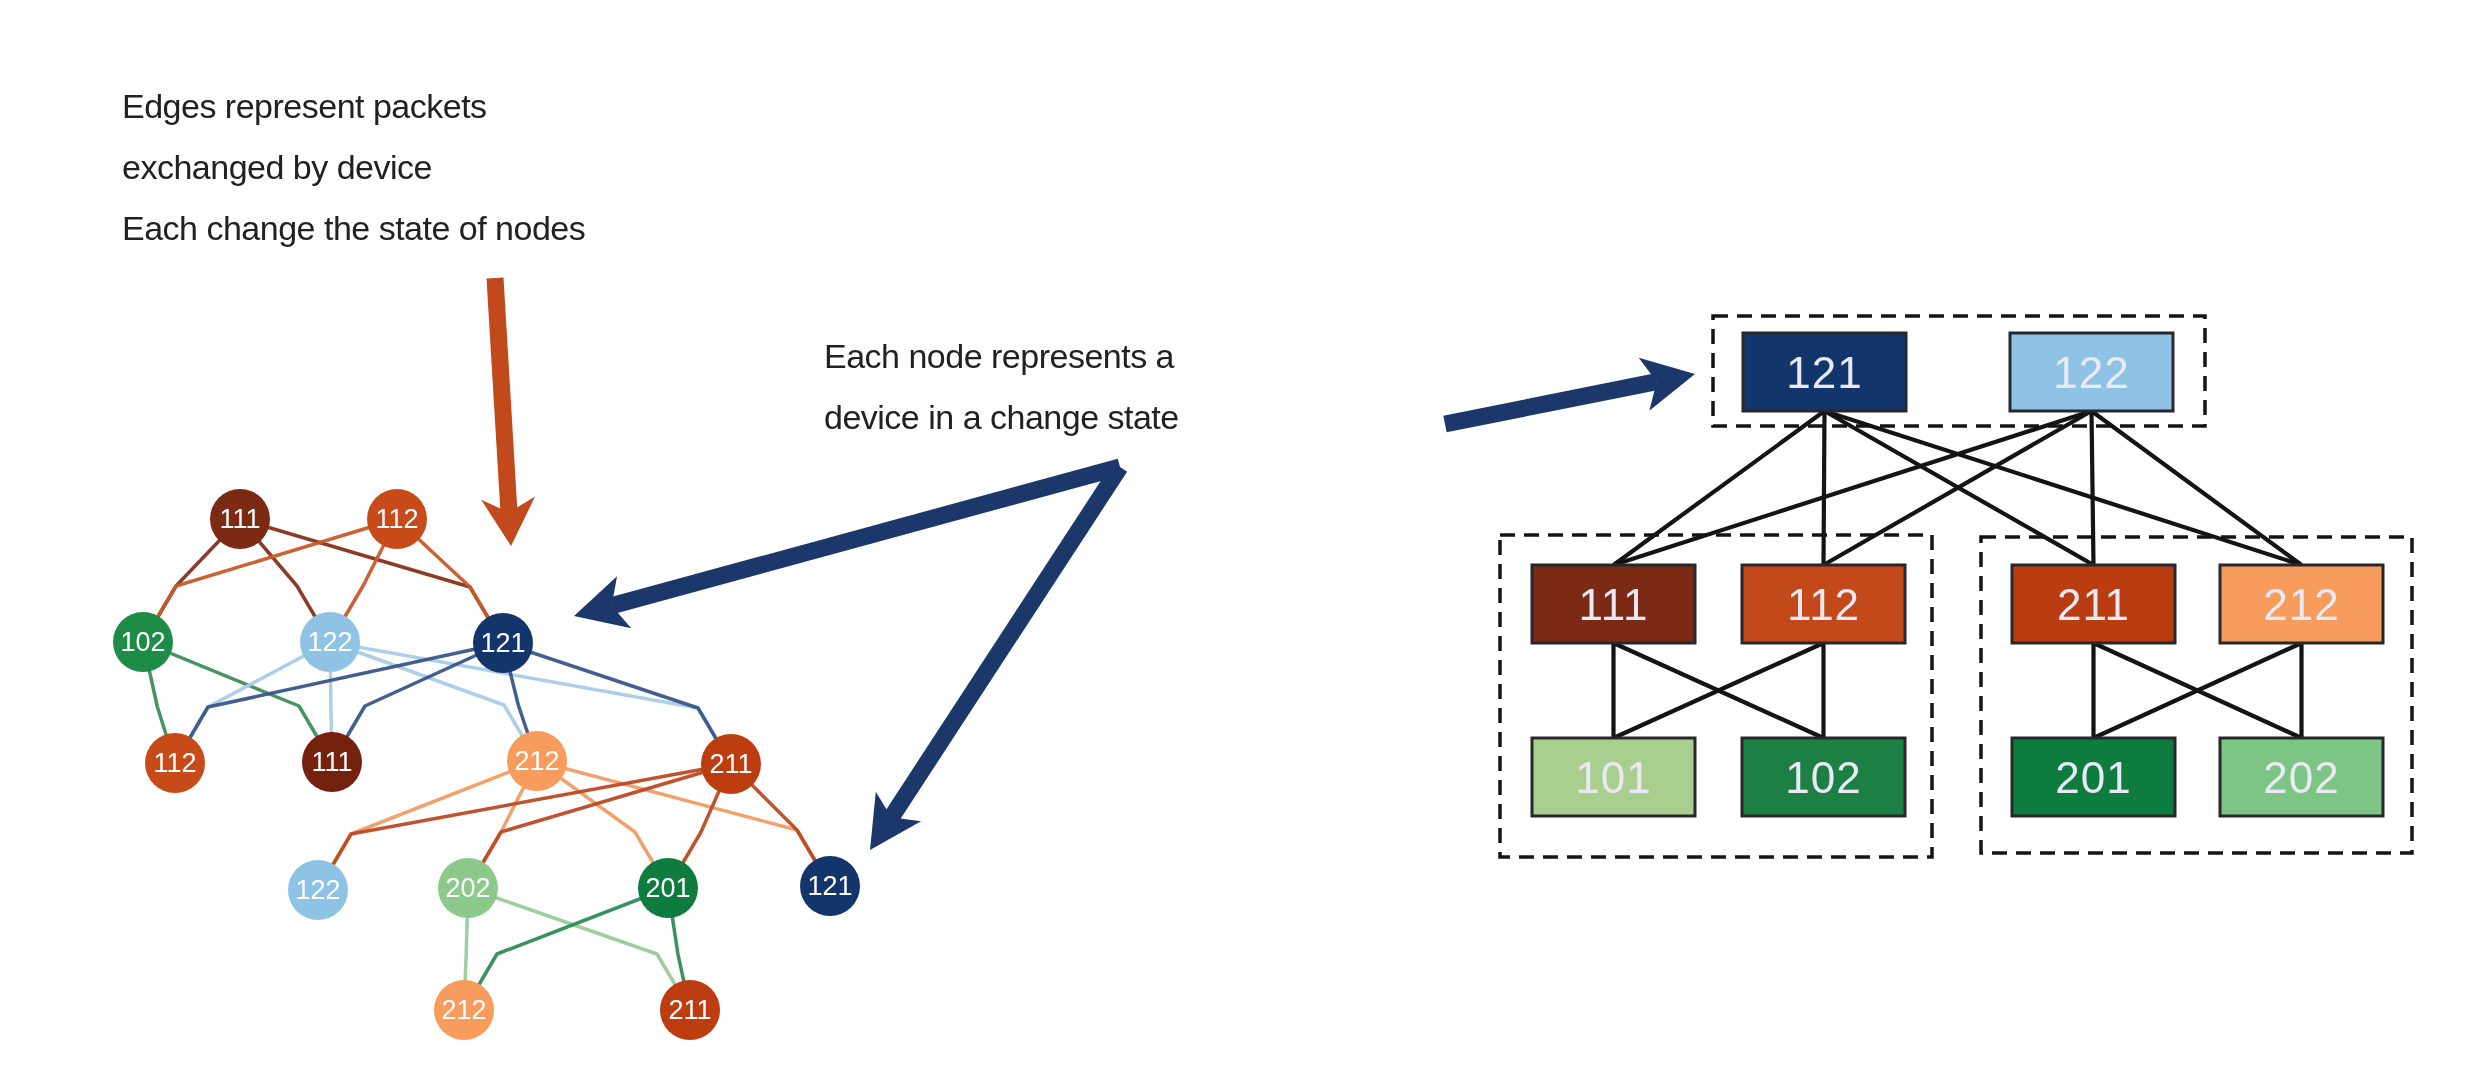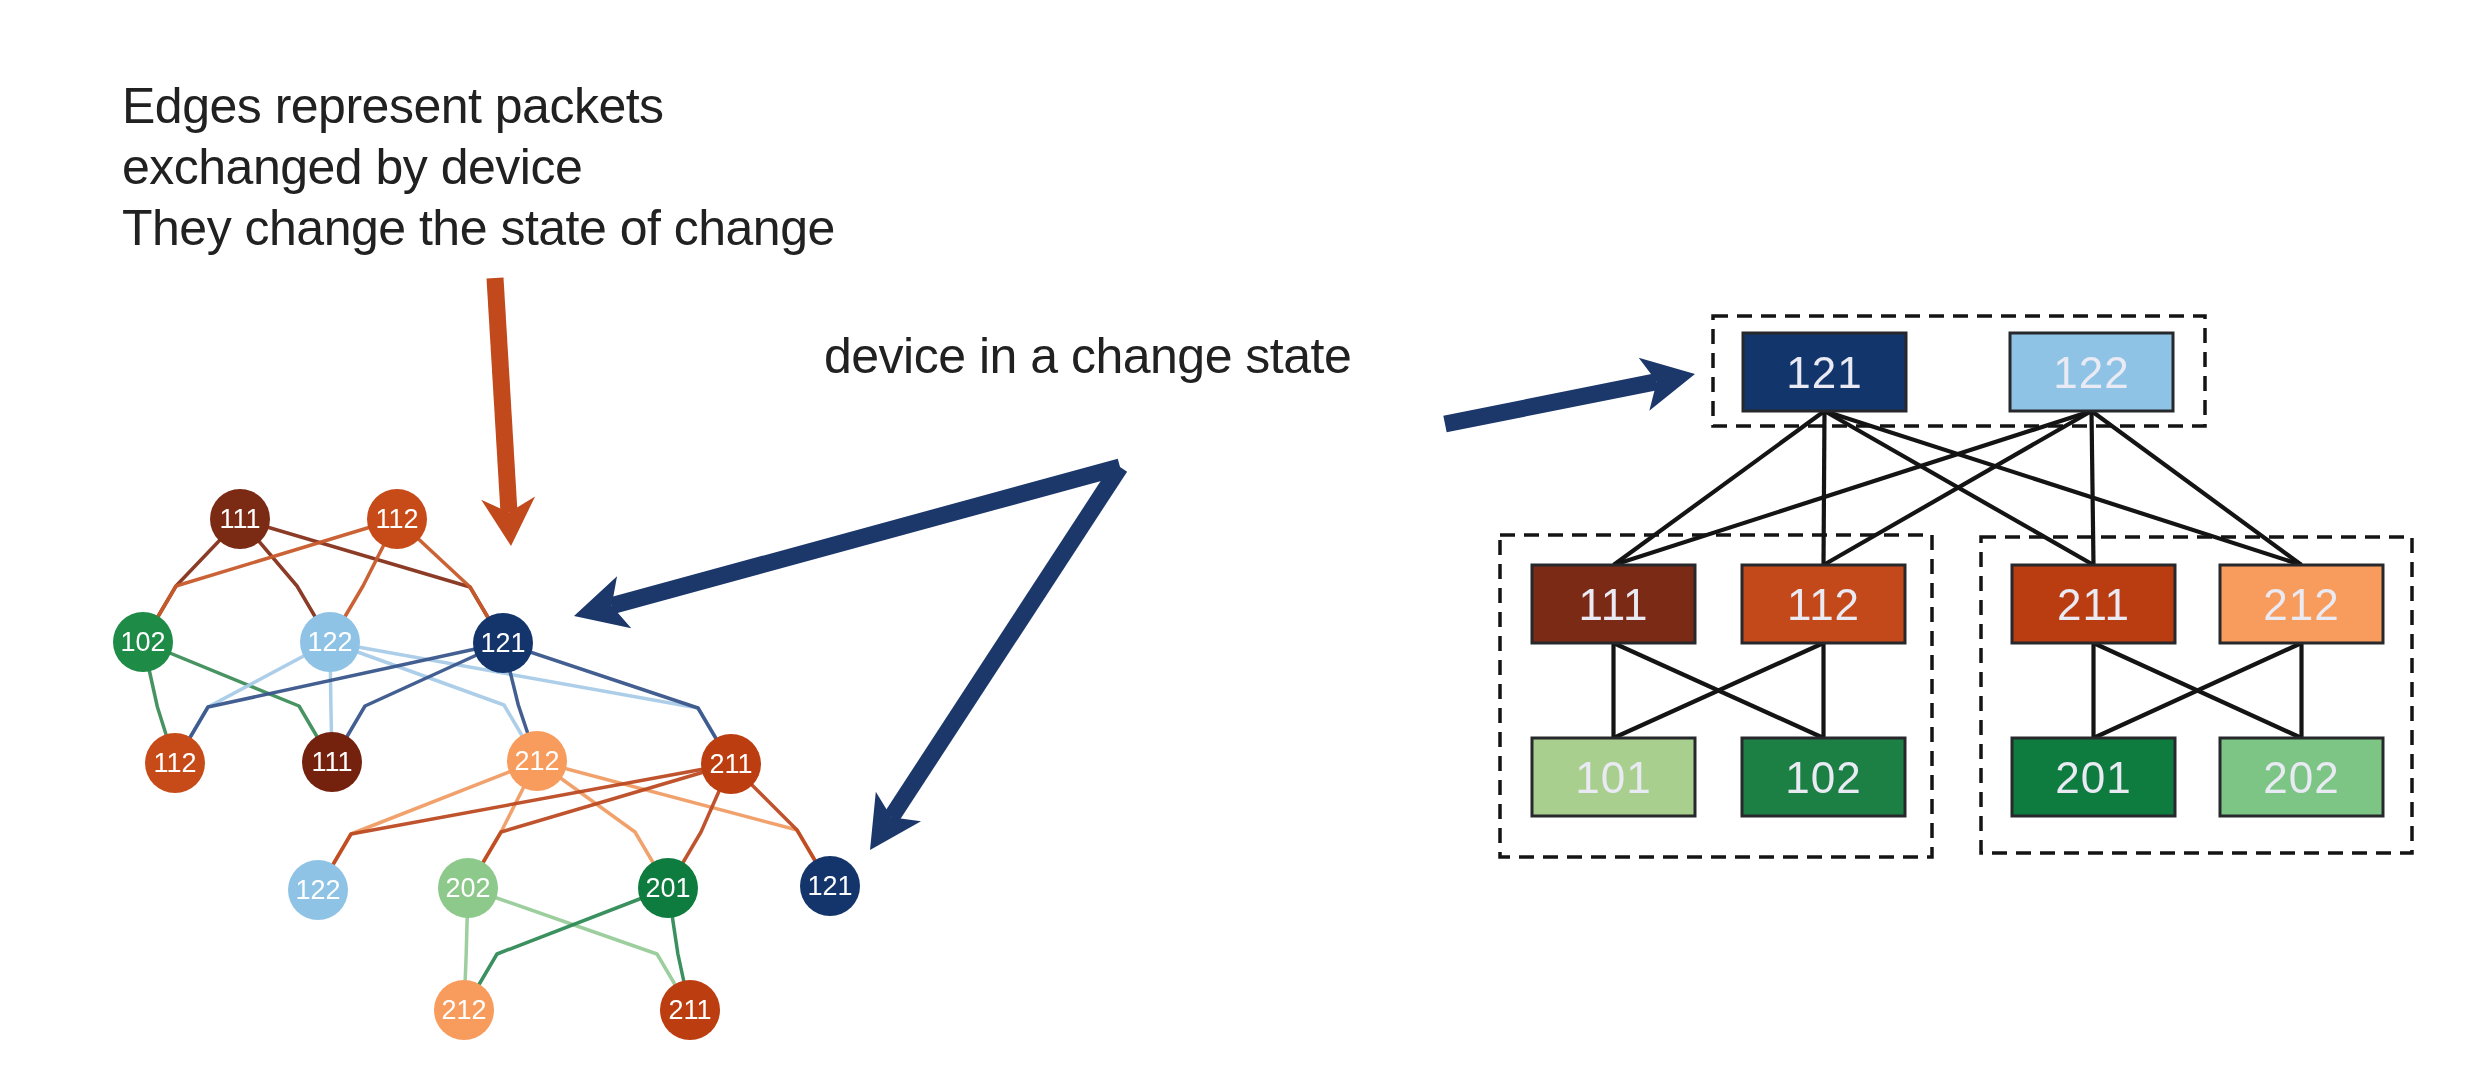--- a/index.html
+++ b/index.html
@@ -7,21 +7,21 @@
     position:relative;
     width:2469px;height:1082px;
     background:#ffffff;
     overflow:hidden;
     font-family:"Liberation Sans",sans-serif;
   }
   #diagram-svg{position:absolute;left:0;top:0;}
   .note{
     position:absolute;
     color:#212121;
-    font-size:50px;
+    font-size:34px;
     line-height:61px;
     letter-spacing:-0.5px;
     white-space:nowrap;
   }
   #note-edges{left:122px;top:76px;}
   #note-nodes{left:824px;top:326px;}
   .gnode-label{
     font-family:"Liberation Sans",sans-serif;
     font-size:27px;
     fill:#ffffff;
@@ -153,19 +153,20 @@
         <line x1="1120" y1="467" x2="891.3174470920253" y2="817.3416710550172" stroke="#1C386B" stroke-width="17"></line>
         <polygon points="870,850 875.8136504428405,791.6973288045183 891.3174470920253,817.3416710550172 921.0328751358936,821.213794008861" fill="#1C386B"></polygon>
         <line x1="1445" y1="424" x2="1656.757353648054" y2="381.6485292703892" stroke="#1C386B" stroke-width="17"></line>
         <polygon points="1695,374 1649.3049405128031,410.6737172708404 1656.757353648054,381.6485292703892 1638.714669215341,357.72236078353075" fill="#1C386B"></polygon>
       </g>
   </svg>
 
   <div class="note" id="note-edges">
     <div>Edges represent packets</div>
     <div>exchanged by device</div>
-    <div>They change the state of change</div>
+    <div>Each change the state of nodes</div>
   </div>
 
   <div class="note" id="note-nodes">
+    <div>Each node represents a</div>
     <div>device in a change state</div>
   </div>
 </div>
 
 </body></html>

